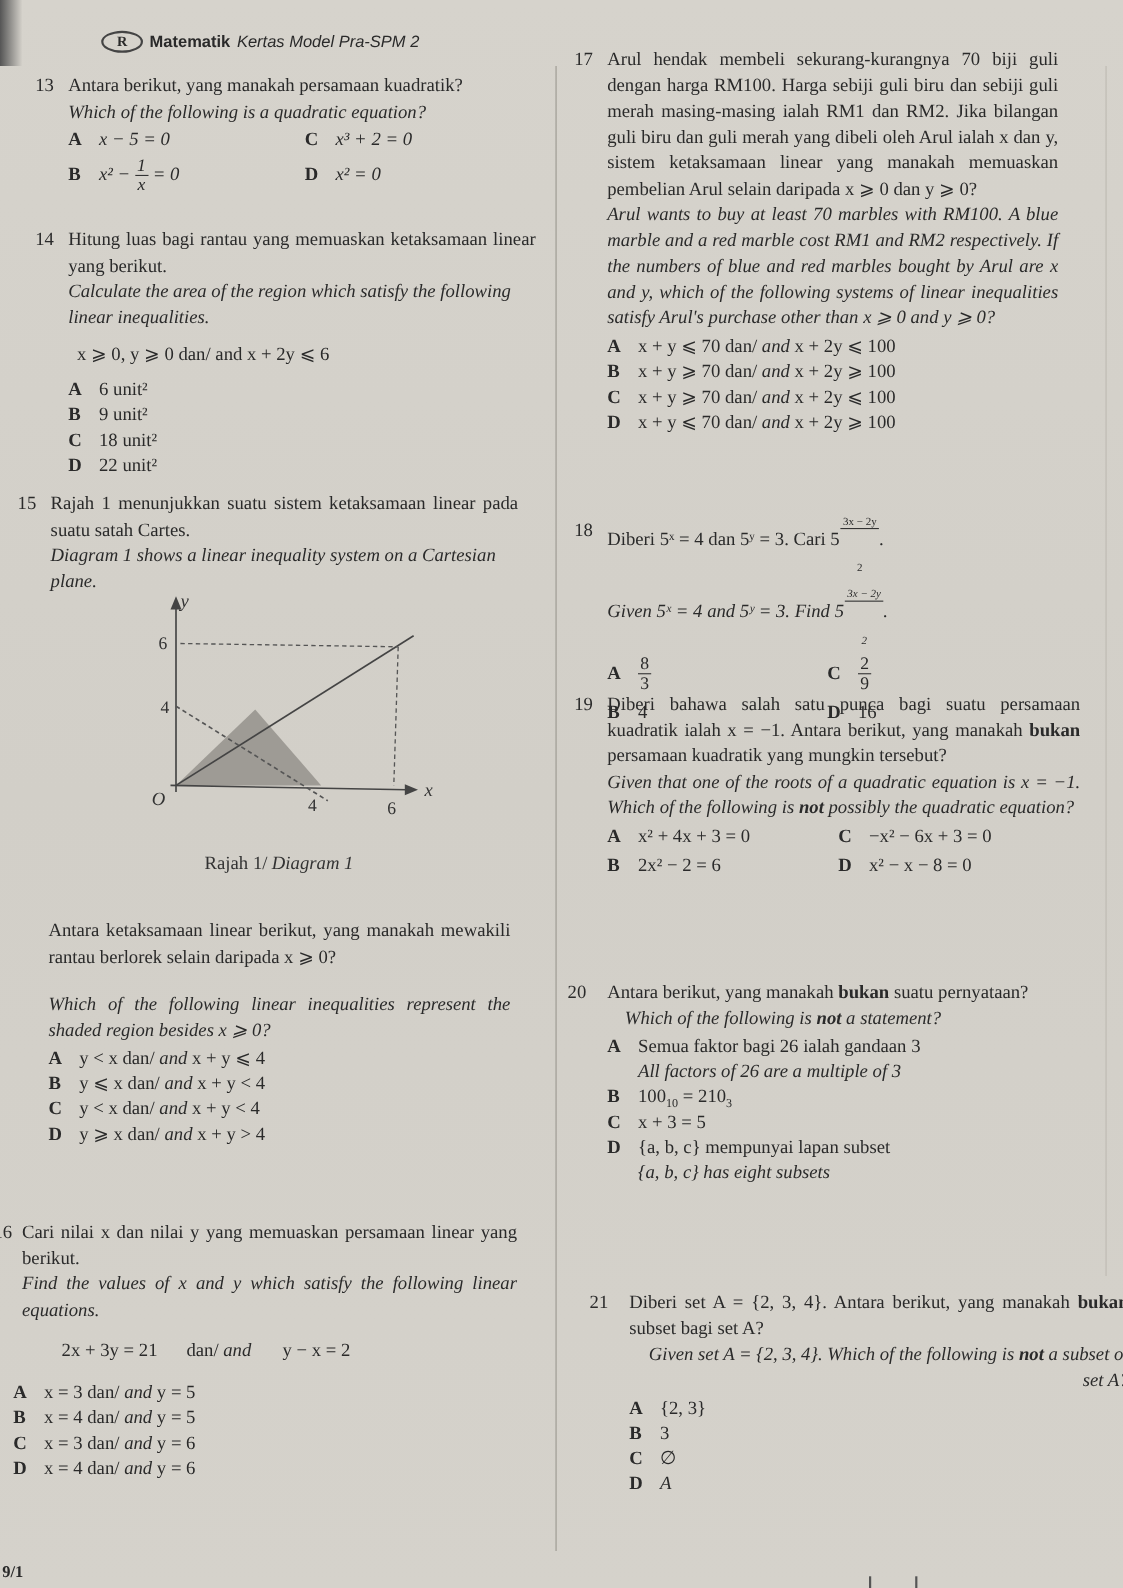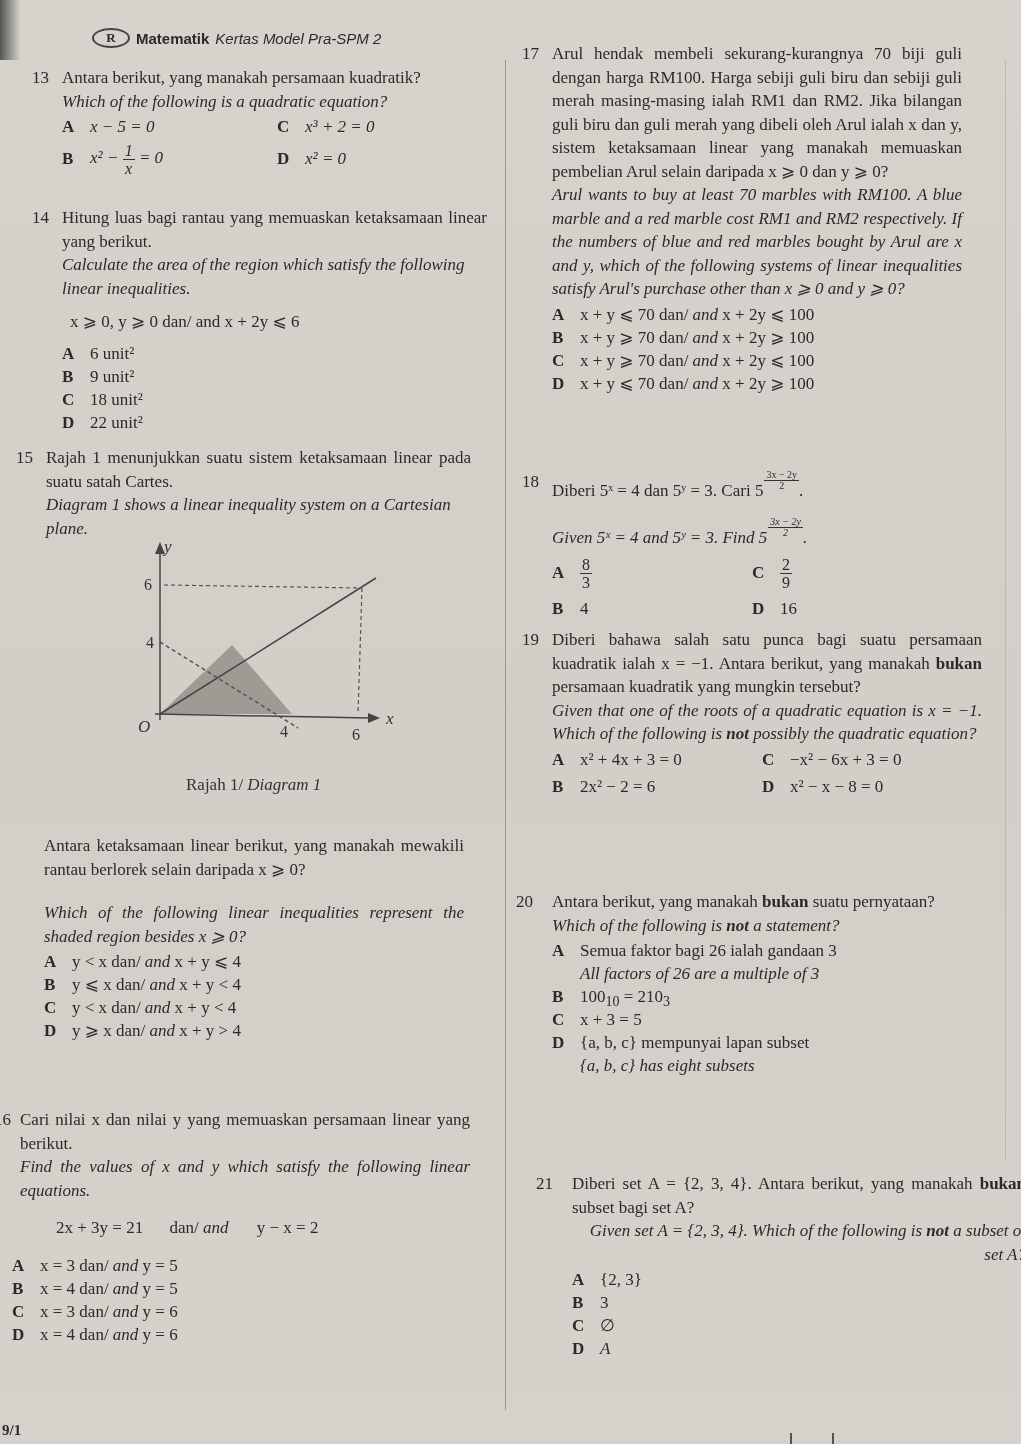--- a/index.html
+++ b/index.html
@@ -21,22 +21,22 @@
   .b{font-weight:bold;}
   .just{text-align:justify;}
   .opts{margin-top:2px;}
   .opt{display:flex;gap:12px;height:23px;align-items:baseline;}
   .opt .l{font-weight:bold;width:16px;}
   .grid2{display:grid;grid-template-columns:215px 200px;row-gap:4px;}
   .frac{display:inline-flex;flex-direction:column;align-items:center;vertical-align:middle;font-size:16px;line-height:17px;}
   .frac .n{border-bottom:1px solid #333;padding:0 2px;}
   .ineq{margin:10px 0 8px 38px;}
   .eq{margin:14px 0 14px 20px;}
-  .sub{font-size:14px;vertical-align:sub;}
-  .expfrac{display:inline-flex;flex-direction:column;align-items:center;font-size:10px;line-height:10px;vertical-align:18px;margin-left:1px;}
+  .sub{font-size:11px;vertical-align:sub;}
+  .expfrac{display:inline-flex;flex-direction:column;align-items:center;font-size:10px;line-height:10px;vertical-align:18px;margin-left:1px;gap:31px;}
   .expfrac .n{border-bottom:1px solid #333;padding:0 2px;}
   .footer{position:absolute;left:2px;top:1422px;font-weight:bold;font-size:15px;}
   .footer2{position:absolute;left:790px;top:1433px;width:40px;height:11px;border-left:2px solid #555;border-right:2px solid #555;}
   svg text{font-family:"Liberation Serif",serif;}
 </style>
 </head>
 <body>
 
 <div class="page">
   <div class="shadow-left"></div>
@@ -271,21 +271,21 @@
       <div class="opt">
           <span class="l">D</span>
           <span>x² − x − 8 = 0</span>
         </div>
     </div>
   </div>
 
   <div class="q" style="left:516px;top:890px;width:470px;">
     <span class="qn">20</span>
     <div class="body just" style="margin-left:36px;"><span>Antara berikut, yang manakah </span><span class="b">bukan</span><span> suatu pernyataan?</span></div>
-    <div class="body it" style="margin-left:36px;"><span>Which of the following is </span><span class="b">not</span><span> a statement?</span></div>
+    <div class="body it" style="margin-left:52px;"><span>Which of the following is </span><span class="b">not</span><span> a statement?</span></div>
     <div class="body opts" style="margin-left:36px;">
       <div class="opt">
           <span class="l">A</span>
           <span>Semua faktor bagi 26 ialah gandaan 3</span>
         </div>
       <div class="opt">
           <span class="l"></span>
           <span class="it">All factors of 26 are a multiple of 3</span>
         </div>
       <div class="opt">

